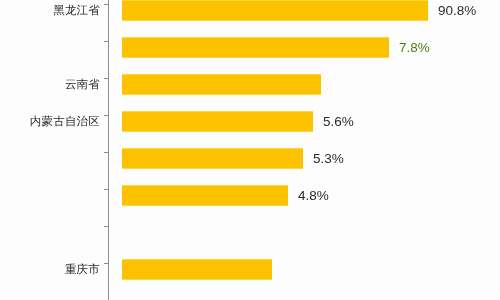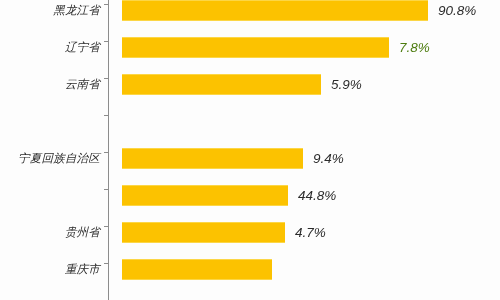--- a/index.html
+++ b/index.html
@@ -11,21 +11,20 @@
     height: 300px;
     background: #fdfdfd;
     font-family: "Liberation Sans", "DejaVu Sans", sans-serif;
     overflow: hidden;
   }
   #chart-root {
     position: relative;
     width: 436px;
     height: 300px;
     background: #fdfdfd;
-    font-style: italic;
   }
   
   #axis-line {
     position: absolute;
     left: 108px;
     top: 0px;
     width: 1px;
     height: 300px;
     background: #8c8c8c;
   }
@@ -99,58 +98,55 @@
 
   <div class="bar-row" style="top:-8px;">
     <div class="cat-label" style="color: rgb(43, 43, 43);">黑龙江省</div>
     <div class="bar-wrap">
       <div class="bar" style="width: 306px; background: rgb(252, 194, 0); border-top-color: rgb(252, 214, 70); border-bottom-color: rgb(252, 214, 70);"></div>
     </div>
     <div class="value-label" style="left: 438px; color: rgb(43, 43, 43);">90.8%</div>
   </div>
 
   <div class="bar-row" style="top:29px;">
-    <div class="cat-label" style="color: rgb(43, 43, 43);">辽宁省</div>
     <div class="bar-wrap">
       <div class="bar" style="width: 267px; background: rgb(252, 194, 0); border-top-color: rgb(252, 214, 70); border-bottom-color: rgb(252, 214, 70);"></div>
     </div>
     <div class="value-label" style="left: 399px; color: #4d7c0f;">7.8%</div>
   </div>
 
   <div class="bar-row" style="top:66px;">
     <div class="cat-label" style="color: rgb(43, 43, 43);">云南省</div>
     <div class="bar-wrap">
       <div class="bar" style="width: 199px; background: rgb(252, 194, 0); border-top-color: rgb(252, 214, 70); border-bottom-color: rgb(252, 214, 70);"></div>
     </div>
-    <div class="value-label" style="left: 331px; color: rgb(43, 43, 43);">5.9%</div>
   </div>
 
+  <div class="bar-row" style="top:103px;">
+    <div class="cat-label" style="color: rgb(43, 43, 43);">内蒙古自治区</div>
+    <div class="bar-wrap">
+      <div class="bar" style="width: 191px; background: rgb(252, 194, 0); border-top-color: rgb(252, 214, 70); border-bottom-color: rgb(252, 214, 70);"></div>
+    </div>
+    <div class="value-label" style="left: 323px; color: rgb(43, 43, 43);">5.6%</div>
+  </div>
 
   <div class="bar-row" style="top:140px;">
-    <div class="cat-label" style="color: rgb(43, 43, 43);">宁夏回族自治区</div>
     <div class="bar-wrap">
       <div class="bar" style="width: 181px; background: rgb(252, 194, 0); border-top-color: rgb(252, 214, 70); border-bottom-color: rgb(252, 214, 70);"></div>
     </div>
-    <div class="value-label" style="left: 313px; color: rgb(43, 43, 43);">9.4%</div>
+    <div class="value-label" style="left: 313px; color: rgb(43, 43, 43);">5.3%</div>
   </div>
 
   <div class="bar-row" style="top:177px;">
     <div class="bar-wrap">
       <div class="bar" style="width: 166px; background: rgb(252, 194, 0); border-top-color: rgb(252, 214, 70); border-bottom-color: rgb(252, 214, 70);"></div>
     </div>
-    <div class="value-label" style="left: 298px; color: rgb(43, 43, 43);">44.8%</div>
+    <div class="value-label" style="left: 298px; color: rgb(43, 43, 43);">4.8%</div>
   </div>
 
-  <div class="bar-row" style="top:214px;">
-    <div class="cat-label" style="color: rgb(43, 43, 43);">贵州省</div>
-    <div class="bar-wrap">
-      <div class="bar" style="width: 163px; background: rgb(252, 194, 0); border-top-color: rgb(252, 214, 70); border-bottom-color: rgb(252, 214, 70);"></div>
-    </div>
-    <div class="value-label" style="left: 295px; color: rgb(43, 43, 43);">4.7%</div>
-  </div>
 
   <div class="bar-row" style="top:251px;padding-left:20px;">
     <div class="cat-label" style="color: rgb(43, 43, 43);">重庆市</div>
     <div class="bar-wrap">
       <div class="bar" style="width: 150px; background: rgb(252, 194, 0); border-top-color: rgb(252, 214, 70); border-bottom-color: rgb(252, 214, 70);"></div>
     </div>
   </div>
 
 </div>
 

